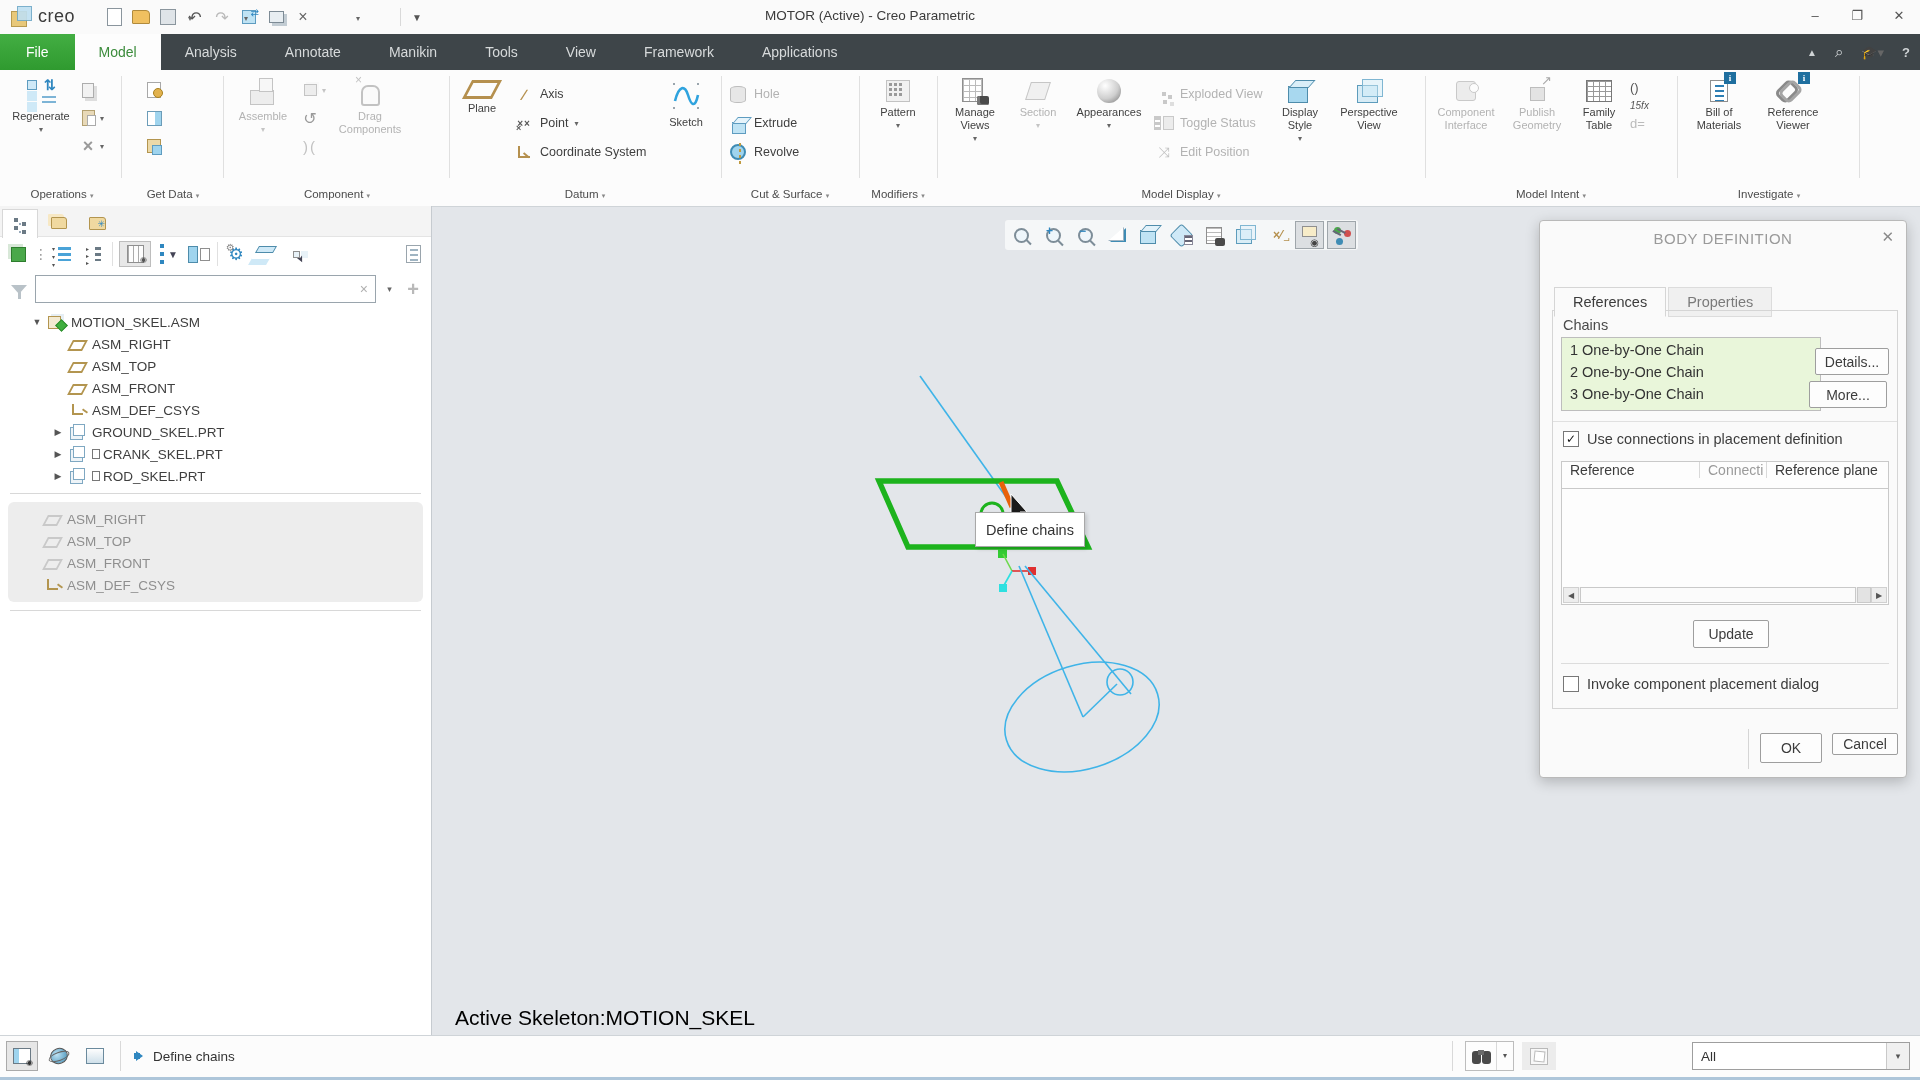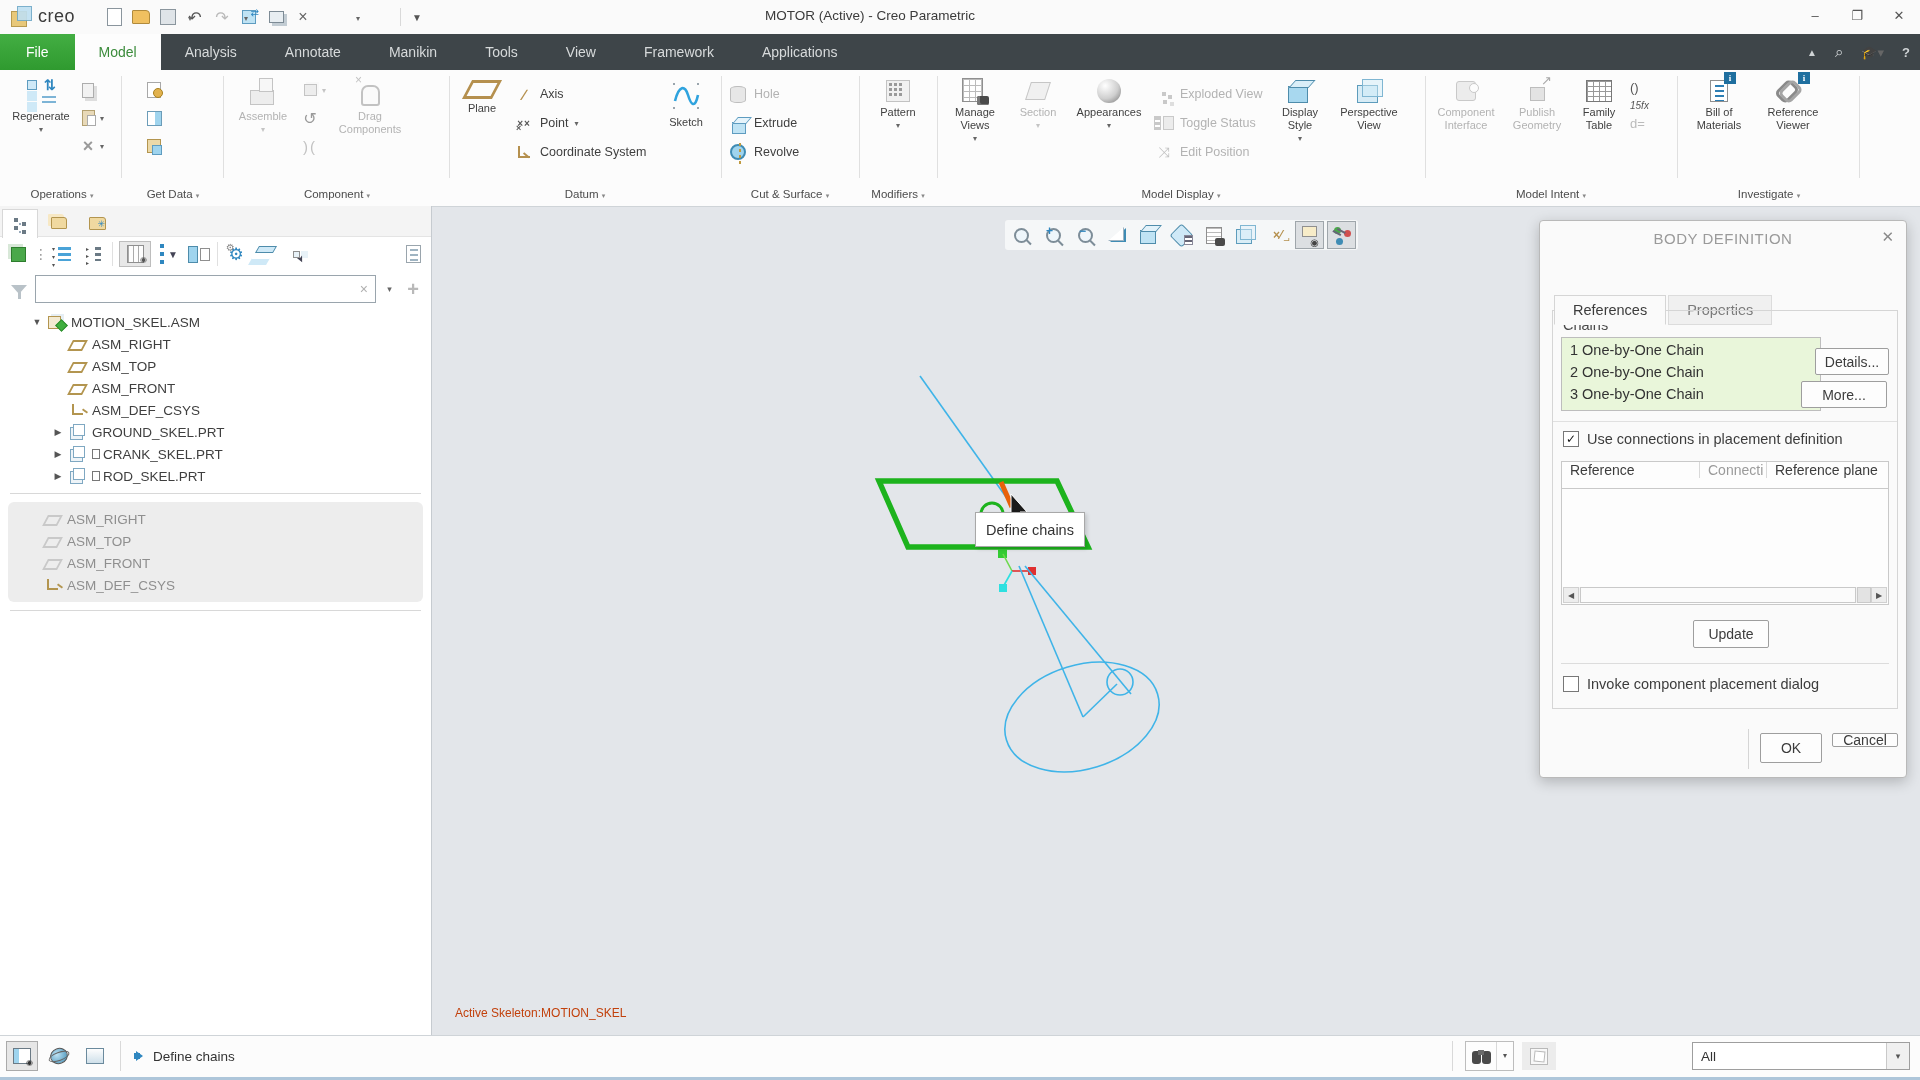--- a/index.html
+++ b/index.html
@@ -203,54 +203,54 @@
   .bodymark{width:6px;height:8px;border:1px solid #777;flex:none;margin-right:-2px;}
   .tree-sep{height:1px;background:#d8d8d8;margin:6px 10px 8px 10px;}
   .ghostpanel{background:#ededed;border-radius:6px;margin:0 8px;padding:6px 0;}
   .ghost .trow{color:#8f8f8f;}
   .ghost-end{height:1px;background:#d8d8d8;margin:8px 10px 0 10px;}
   
   .geom{position:absolute;left:0;top:0;z-index:1;}
   .gtoolbar{position:absolute;left:1005px;top:220px;z-index:2;background:rgba(248,249,250,.85);border-radius:3px;padding:1px 2px;}
   .tooltip{position:absolute;left:975px;top:512px;width:108px;height:33px;background:#fff;border:1px solid #a8a8a8;box-shadow:2px 2px 4px rgba(0,0,0,.15);
      z-index:3;display:flex;align-items:center;justify-content:center;font-size:14.5px;color:#333;}
-  .skeltext{position:absolute;left:455px;top:1006px;font-size:12px;color:#c2410c;z-index:1;}
+  .skeltext{position:absolute;left:455px;top:1006px;font-size:21px;color:#000000;z-index:1;}
   
   .dialog{position:absolute;left:1539px;top:220px;width:366px;height:556px;background:#fafafa;border:1px solid #b9b9b9;border-radius:4px;
      box-shadow:0 4px 14px rgba(0,0,0,.22);z-index:5;font-size:14px;}
   .dlg-title{position:absolute;left:0;right:0;top:9px;text-align:center;font-size:15px;color:#9a9a9a;letter-spacing:.5px;}
   .dlg-close{position:absolute;right:12px;top:7px;font-size:15px;color:#8a8a8a;font-weight:bold;}
-  .dlg-tabs{position:absolute;left:14px;top:74px;display:flex;}
+  .dlg-tabs{position:absolute;left:14px;top:66px;display:flex;}
   .dtab{padding:0 18px;height:28px;line-height:28px;font-size:14.5px;color:#7a7a7a;background:#f0f0f0;border:1px solid #dcdcdc;margin-right:2px;}
   .dtab.on{background:#fafafa;color:#3c3c3c;border-color:#d5d5d5;border-bottom:1px solid #fafafa;position:relative;z-index:2;}
   .dlg-panel{position:absolute;left:12px;top:89px;width:344px;height:397px;border:1px solid #d5d5d5;}
   .chains-label{position:absolute;left:10px;top:6px;color:#4a4a4a;font-size:14.5px;}
   .chainlist{position:absolute;left:8px;top:26px;width:258px;height:70px;background:#e9f6da;border:1px solid #bdbdbd;overflow:hidden;padding:1px 0;}
   .chainitem{height:22px;line-height:22px;padding-left:8px;color:#333;font-size:14.5px;}
   .btn{background:#fdfdfd;border:1px solid #9e9e9e;border-radius:2px;color:#3c3c3c;font-size:14px;display:flex;align-items:center;justify-content:center;box-sizing:border-box;}
   .b-details{position:absolute;right:8px;top:37px;width:74px;height:27px;}
-  .b-more{position:absolute;right:10px;top:70px;width:86px;height:27px;}
+  .b-more{position:absolute;right:10px;top:70px;width:78px;height:27px;}
   .chains-sep{position:absolute;left:0;right:0;top:110px;height:1px;background:#e0e0e0;}
   .cbrow{position:absolute;left:10px;display:flex;align-items:center;gap:8px;color:#3c3c3c;font-size:14.5px;white-space:nowrap;}
   .cb{width:14px;height:14px;background:#fff;border:1px solid #777;flex:none;display:flex;align-items:center;justify-content:center;font-size:12px;color:#111;}
   .reftable{position:absolute;left:8px;top:150px;width:326px;height:142px;border:1px solid #c9c9c9;background:#fdfdfd;}
   .rt-head{display:flex;height:26px;border-bottom:1px solid #c9c9c9;align-items:flex-start;font-size:14px;color:#3c3c3c;}
   .rt-col{padding-left:8px;box-sizing:border-box;overflow:hidden;white-space:nowrap;}
   .rt-c1{width:138px;border-right:1px solid #d9d9d9;}
   .rt-c2{width:67px;border-right:1px solid #d9d9d9;color:#9a9a9a;}
   .rt-c3{flex:1;}
   .hscroll{position:absolute;left:1px;right:1px;bottom:1px;height:16px;background:#f2f2f2;display:flex;align-items:stretch;}
   .hs-arrow{width:16px;display:flex;align-items:center;justify-content:center;font-size:8px;color:#555;background:#ededed;border:1px solid #d0d0d0;box-sizing:border-box;}
   .hs-thumb{flex:1;background:#fbfbfb;border:1px solid #c9c9c9;margin:0 1px;box-sizing:border-box;}
   .hs-block{width:14px;background:#e3e3e3;border:1px solid #c9c9c9;box-sizing:border-box;}
   .b-update{position:absolute;left:140px;top:309px;width:76px;height:28px;}
   .inv-sep{position:absolute;left:8px;right:8px;top:352px;height:1px;background:#dcdcdc;}
   .dlg-bottom-sep{position:absolute;left:208px;top:508px;width:1px;height:40px;background:#d5d5d5;}
   .b-ok{position:absolute;left:220px;top:512px;width:62px;height:30px;}
-  .b-cancel{position:absolute;left:292px;top:512px;width:66px;height:14px;}
+  .b-cancel{position:absolute;left:292px;top:512px;width:66px;height:22px;}
   
   .statusbar{position:absolute;left:0;bottom:0;width:100%;height:45px;background:#fcfcfc;border-top:1px solid #cfd4d8;z-index:6;box-sizing:border-box;}
   .statusbar::after{content:"";position:absolute;left:0;right:0;bottom:0;height:3px;background:#aec6da;}
   .sb-left{position:absolute;left:6px;top:5px;display:flex;align-items:center;gap:6px;}
   .sb-ico{width:30px;height:28px;display:flex;align-items:center;justify-content:center;position:relative;}
   .sb-press{background:#e6e6e6;border:1px solid #aaa;}
   .s-panel::before{content:"";width:16px;height:14px;background:#fff;border:1px solid #6b7a85;box-shadow:inset 5px 0 0 #9fd4ee;}
   .s-panel::after{content:"◉";position:absolute;right:4px;bottom:3px;font-size:8px;color:#333;}
   .s-globe::before{content:"";width:16px;height:14px;border-radius:50%;background:radial-gradient(circle at 40% 35%,#bfe3f4,#3f8cb4);transform:rotate(-20deg);border:1px solid #555;}
   .s-globe::after{content:"";position:absolute;width:20px;height:7px;border:1px solid #666;border-radius:50%;transform:rotate(-20deg);}

